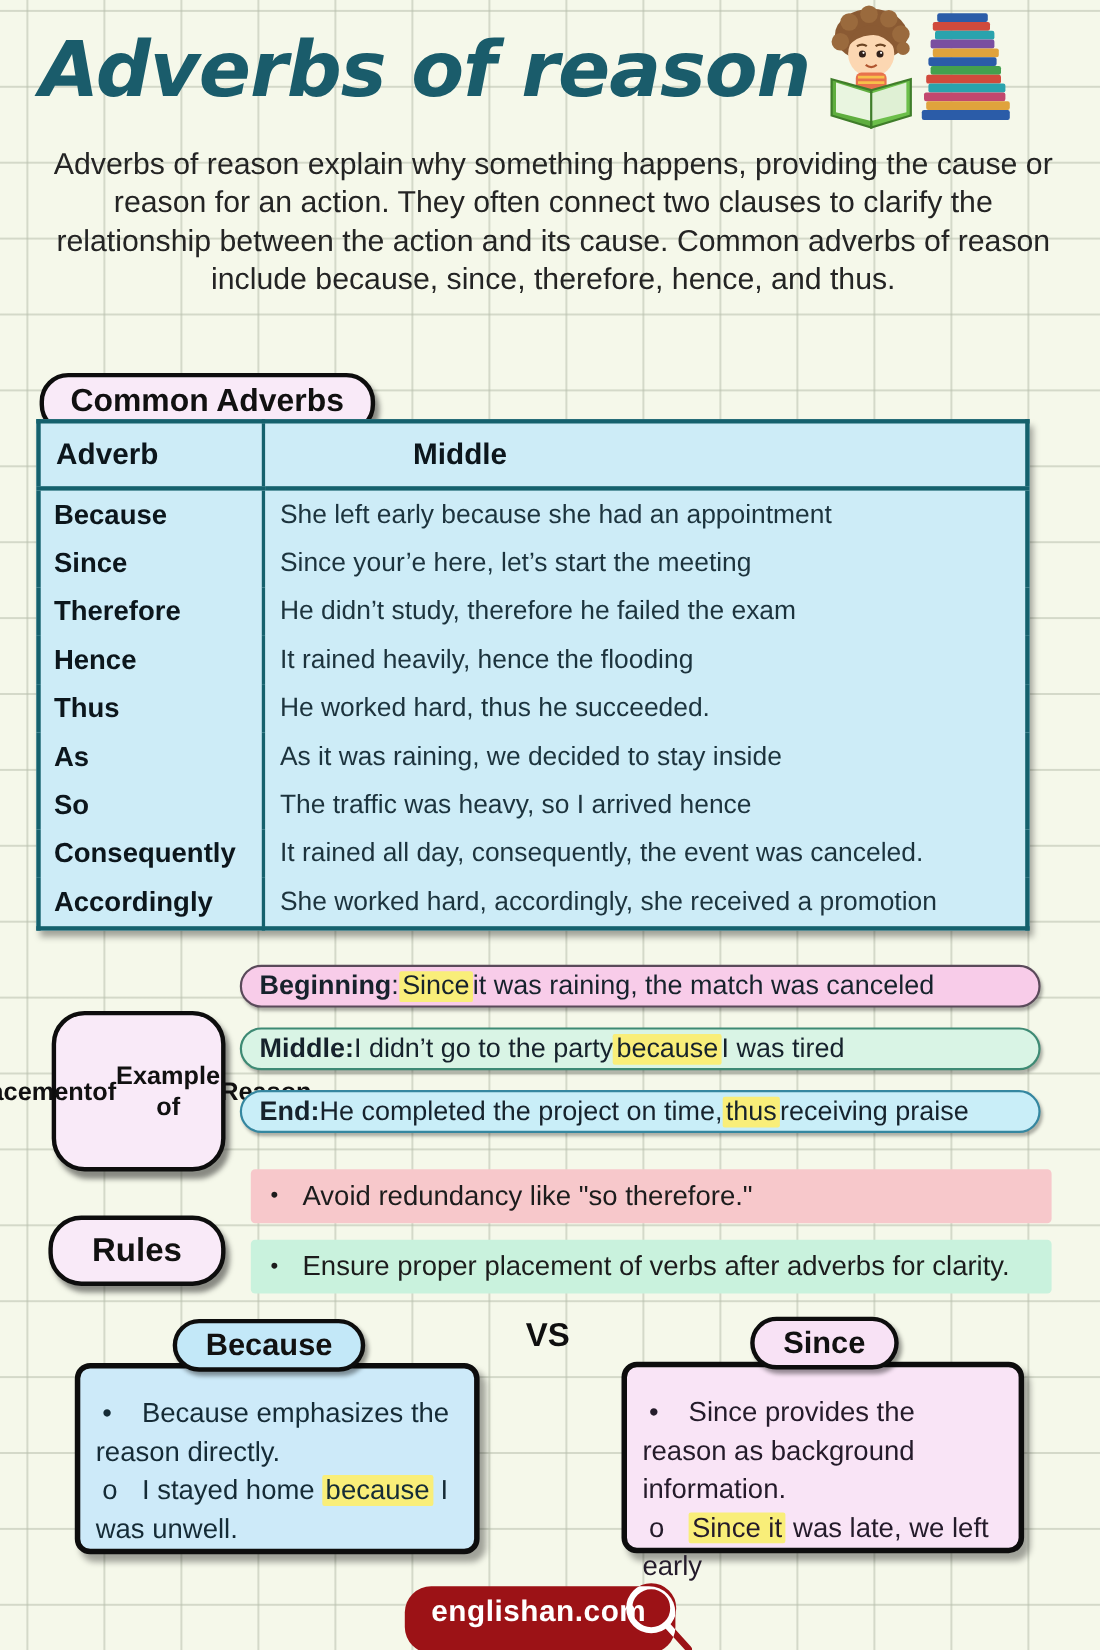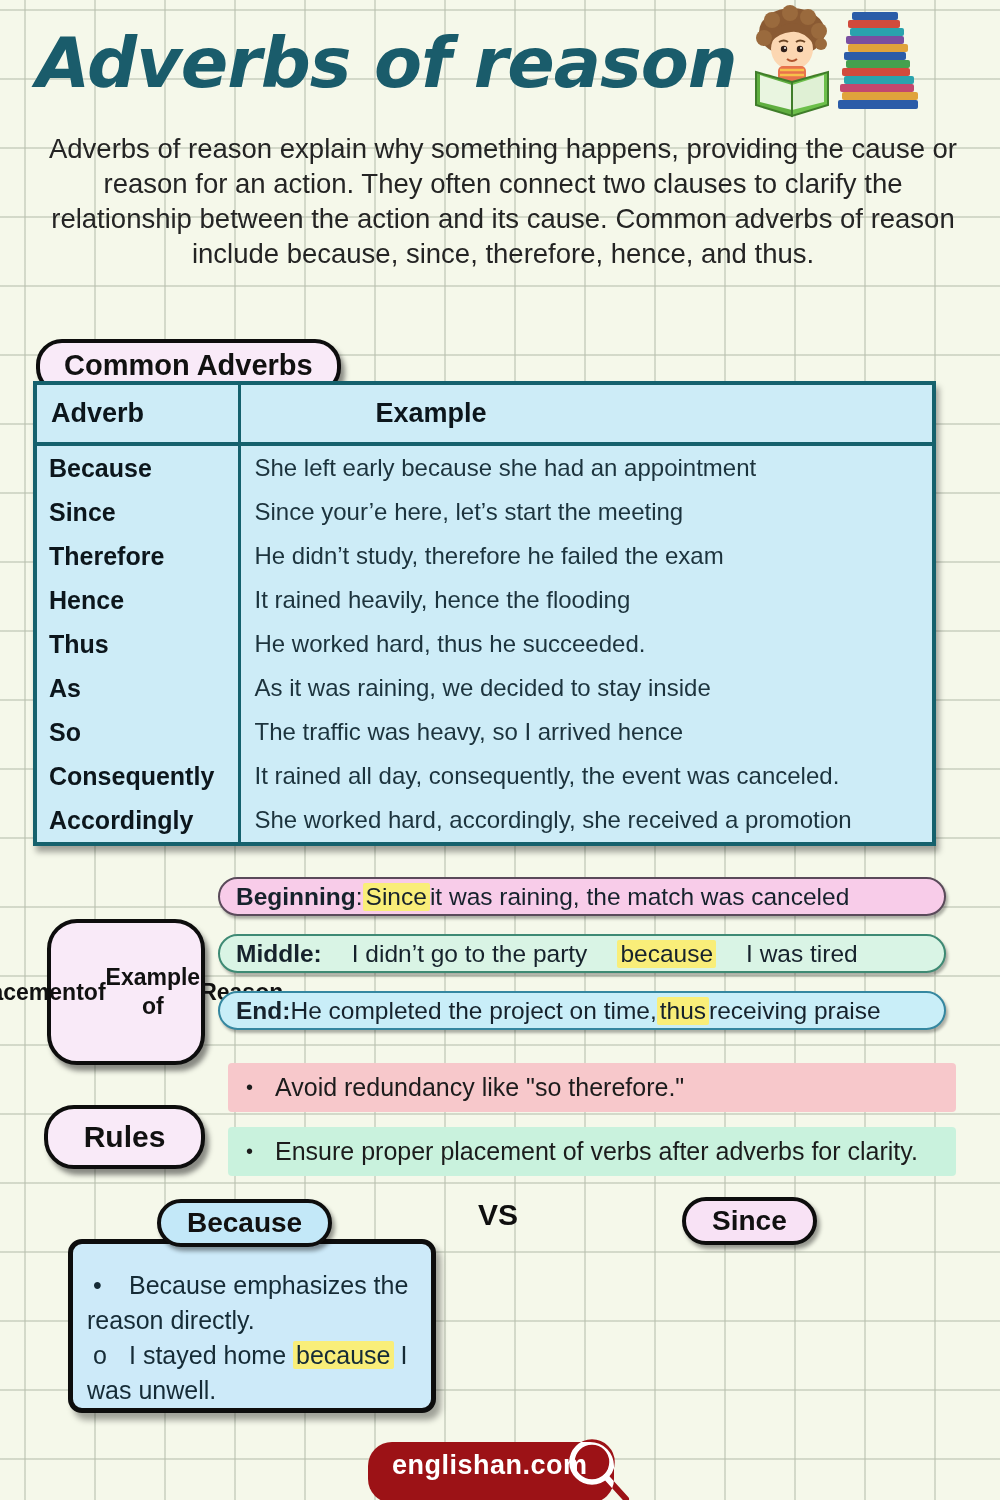--- a/index.html
+++ b/index.html
@@ -163,21 +163,21 @@
   </div>
 
   <div class="intro">Adverbs of reason explain why something happens, providing the cause or reason for an action. They often connect two clauses to clarify the relationship between the action and its cause. Common adverbs of reason include because, since, therefore, hence, and thus.</div>
 
   <div class="badge badge-common">Common Adverbs</div>
 
   <table class="adverb-table">
     <thead>
       <tr>
         <th class="h-adverb">Adverb</th>
-        <th class="h-example">Example</th>
+        <th class="h-example">Middle</th>
       </tr>
     </thead>
     <tbody>
         <tr>
           <td class="col-adverb">Because</td>
           <td class="col-example">She left early because she had an appointment</td>
         </tr>
         <tr>
           <td class="col-adverb">Since</td>
           <td class="col-example">Since your’e here, let’s start the meeting</td>
@@ -220,21 +220,21 @@
     <div>Reason</div>
   </div>
 
   <div class="pills">
       <div class="ppill" style="background: rgb(248, 204, 233); border-color: rgb(90, 74, 90);">
         <span class="b ">Beginning</span>
         <span>: </span>
         <span class="hl">Since</span>
         <span> it was raining, the match was canceled</span>
       </div>
-      <div class="ppill" style="background: rgb(217, 244, 229); border-color: rgb(62, 138, 116); gap: 30px;">
+      <div class="ppill" style="background: rgb(217, 244, 229); border-color: rgb(62, 138, 116);">
         <span class="b ">Middle:</span>
         <span> I didn’t go to the party </span>
         <span class="hl">because</span>
         <span> I was tired</span>
       </div>
       <div class="ppill" style="background: rgb(201, 238, 248); border-color: rgb(53, 135, 160);">
         <span class="b ">End:</span>
         <span> He completed the project on time, </span>
         <span class="hl">thus</span>
         <span> receiving praise</span>
@@ -253,20 +253,24 @@
       </div>
     </div>
 
   <div class="vbadge vbadge-because">Because</div>
   <div class="vs-label">VS</div>
   <div class="vbadge vbadge-since">Since</div>
 
   <div class="vcard vcard-because">
       <div class="card-line"><span class="marker">•</span><span>Because emphasizes the reason directly.</span></div>
       <div class="card-line"><span class="marker">o</span><span>I stayed home </span><span class="hl">because</span><span> I was unwell.</span></div>
+    </div>
+  <div class="vcard vcard-since">
+      <div class="card-line"><span class="marker">•</span><span>Since provides the reason as background information.</span></div>
+      <div class="card-line"><span class="marker">o</span><span class="hl">Since it</span><span> was late, we left early</span></div>
     </div>
 
   <div class="footer">
     <svg class="mag mag-back" width="72" height="72" viewBox="0 0 72 72">
       <circle cx="28" cy="26" r="20" fill="none" stroke="#9c1216" stroke-width="5.5"></circle>
       <line x1="42" y1="41" x2="62" y2="63" stroke="#9c1216" stroke-width="6" stroke-linecap="round"></line>
     </svg>
     <div class="footer-pill">
       <span class="site-url">englishan.com</span>
       <svg class="mag mag-front" width="72" height="72" viewBox="0 0 72 72">

